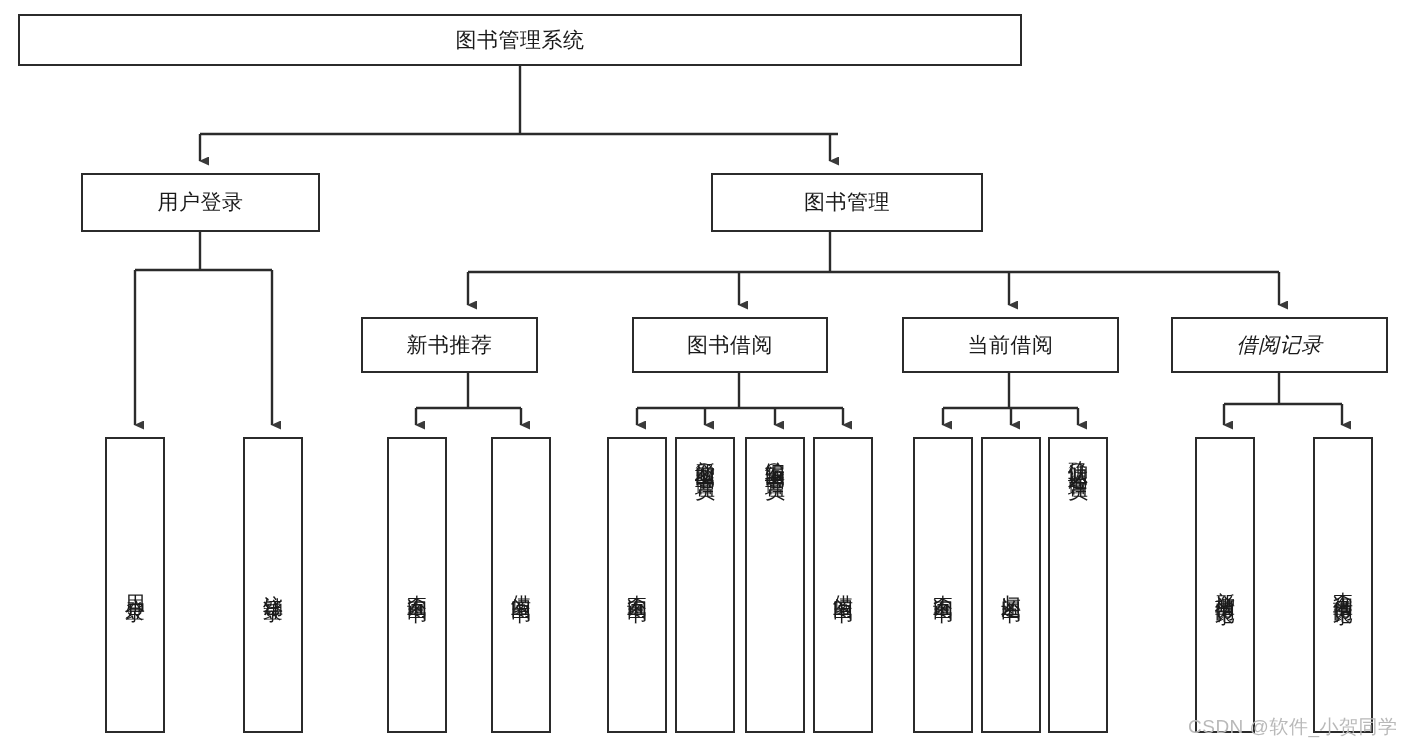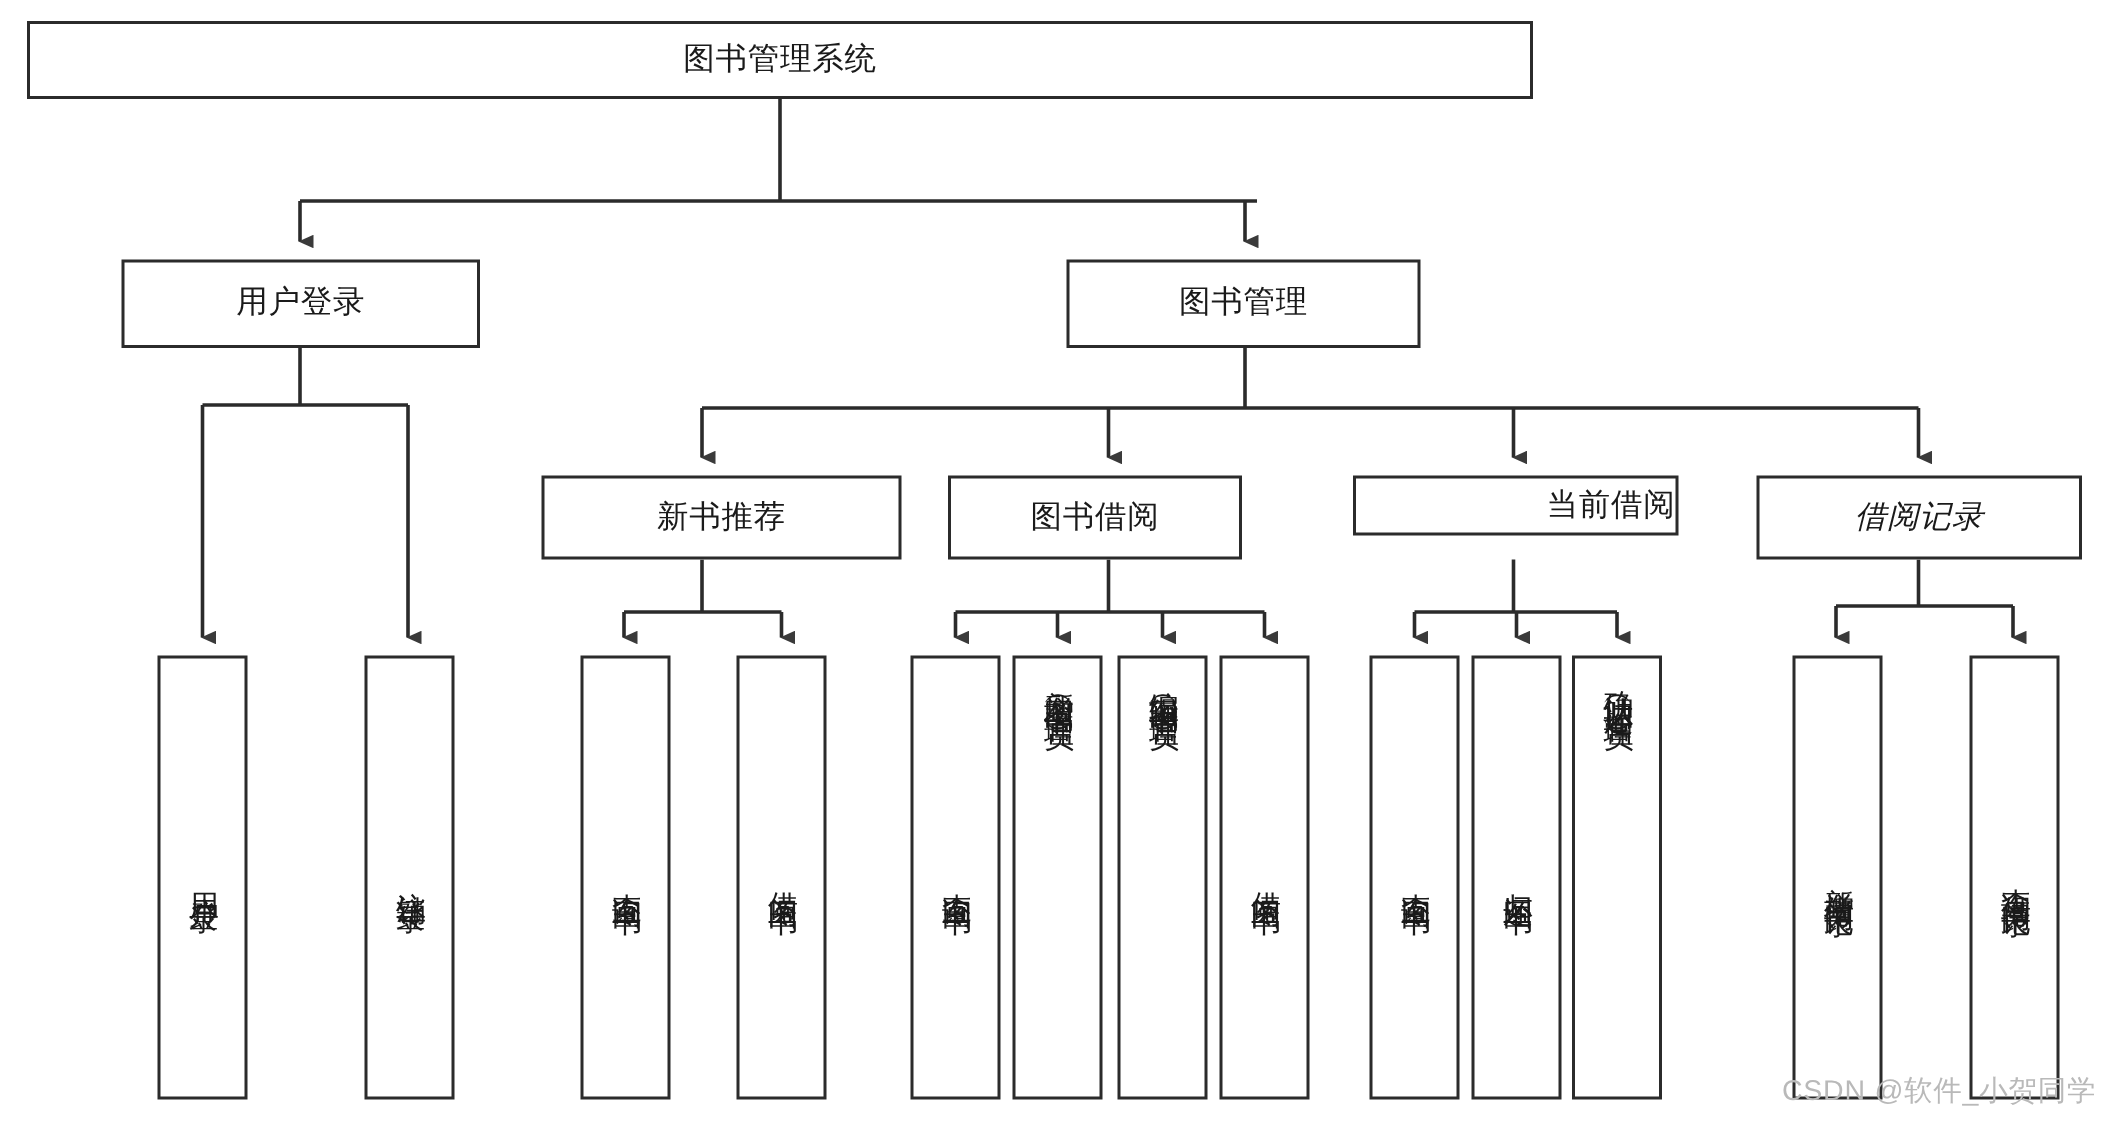--- a/index.html
+++ b/index.html
@@ -127,31 +127,31 @@
     </g>
   </svg>
 
   <div class="node" style="left:18px; top:14px; width:1004px; height:52px;align-items:center;">
     <span class="node-label">图书管理系统</span>
   </div>
 
   <div class="node" style="left:81px; top:173px; width:239px; height:59px;">
     <span class="node-label">用户登录</span>
   </div>
-  <div class="node" style="left:711px; top:173px; width:236px; height:59px;">
+  <div class="node" style="left:711px; top:173px; width:272px; height:59px;">
     <span class="node-label">图书管理</span>
   </div>
 
-  <div class="node" style="left:361px; top:317px; width:240px; height:56px;">
+  <div class="node" style="left:361px; top:317px; width:177px; height:56px;">
     <span class="node-label">新书推荐</span>
   </div>
   <div class="node" style="left:632px; top:317px; width:196px; height:56px;">
     <span class="node-label">图书借阅</span>
   </div>
-  <div class="node" style="left:902px; top:317px; width:217px; height:40px;justify-content:flex-end;">
+  <div class="node" style="left:902px; top:317px; width:217px; height:56px;">
     <span class="node-label">当前借阅</span>
   </div>
   <div class="node" style="left:1171px; top:317px; width:217px; height:56px;font-style:italic;">
     <span class="node-label">借阅记录</span>
   </div>
 
   <div class="node vertical align-middle" style="left:105px; top:437px; width:60px; height:296px;">
     <span class="node-label">用户登录</span>
   </div>
   <div class="node vertical align-middle" style="left:243px; top:437px; width:60px; height:296px;">

